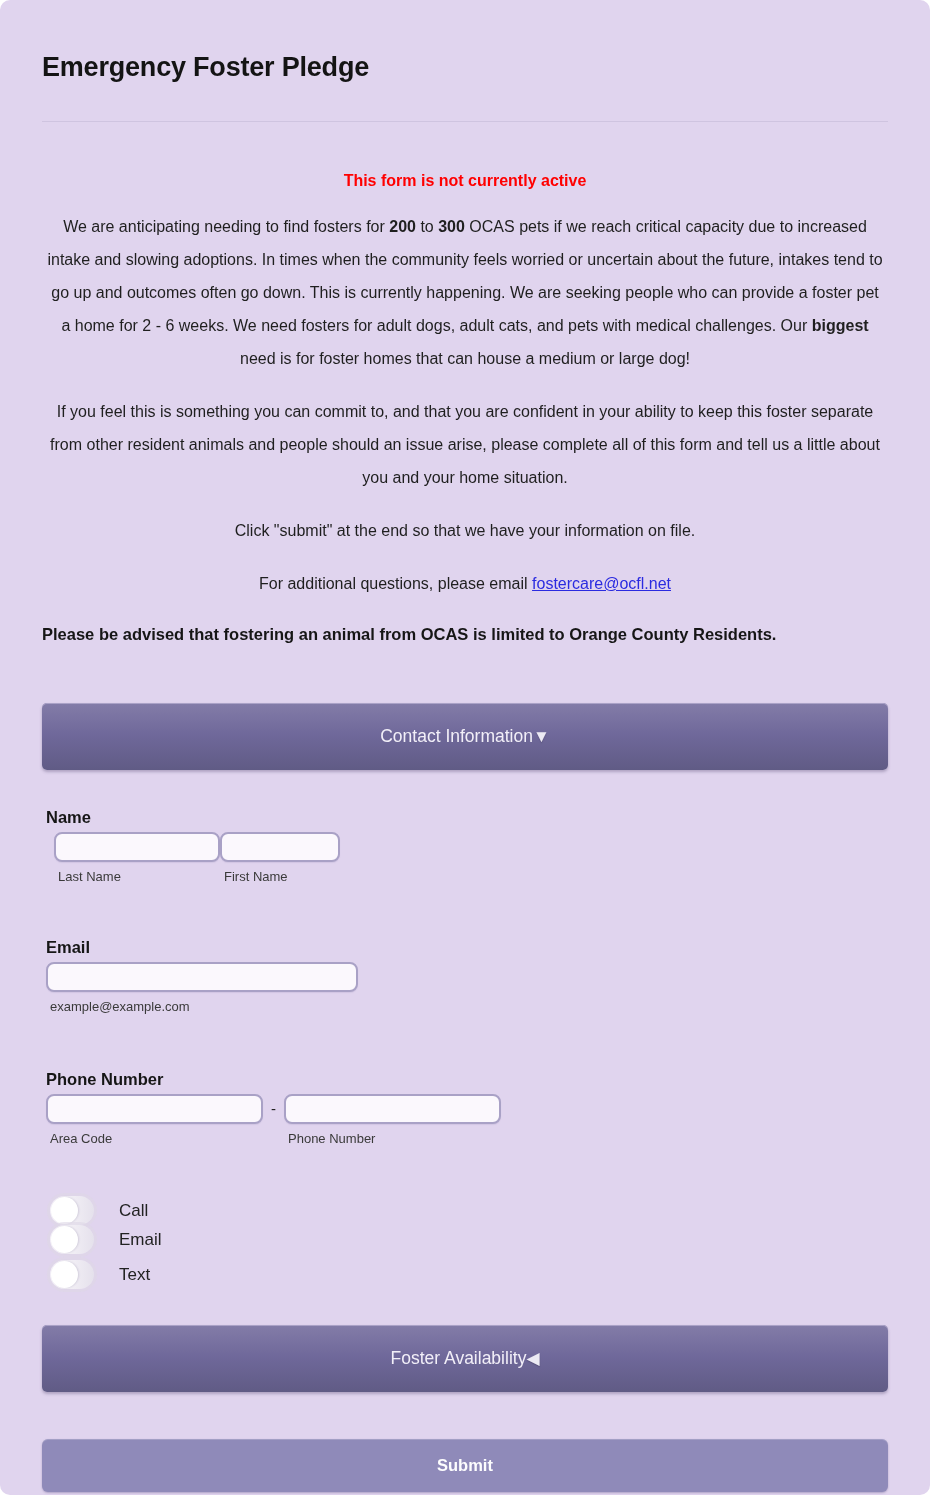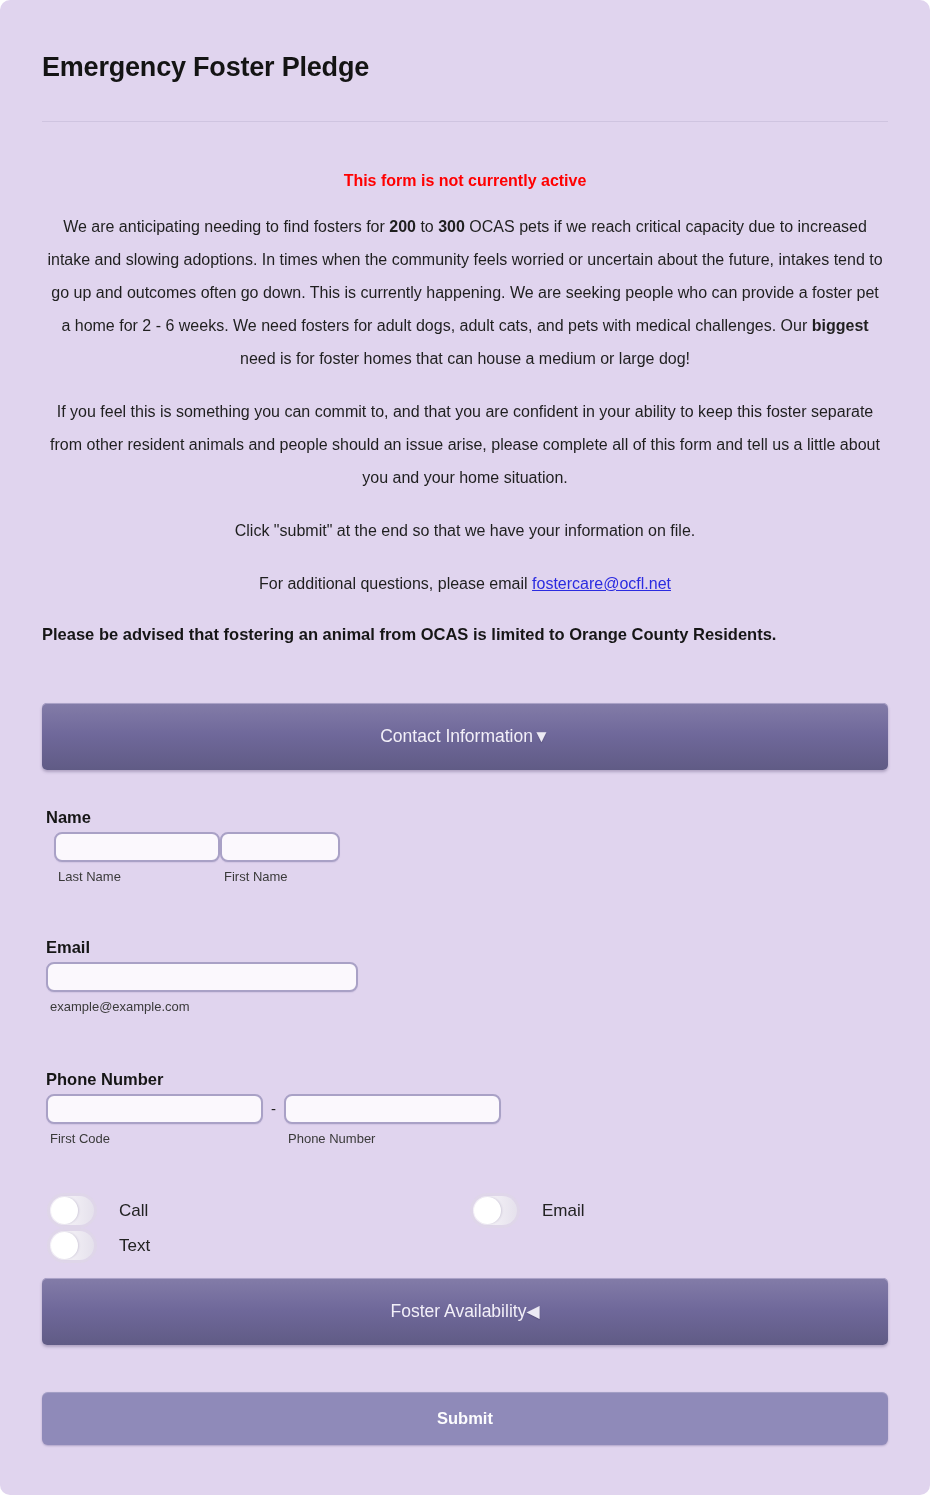--- a/index.html
+++ b/index.html
@@ -139,21 +139,21 @@
     align-self: flex-start;
   }
 
   
   .pcm-block { margin-top: 50px; }
   .pcm-label {
     font-size: 16.5px;
     font-weight: bold;
     color: #161616;
   }
-  .pcm-row { display: flex; margin-top: 12px; }
+  .pcm-row { display: flex; margin-top: 12px; flex-direction: column; }
   .pcm-row + .pcm-row { margin-top: 6px; }
   .pcm-col {
     width: 430px;
     display: flex;
     align-items: center;
     padding-left: 8px;
     box-sizing: border-box;
   }
   .toggle {
     width: 44px;
@@ -176,21 +176,21 @@
     box-shadow: 1px 0 2px rgba(90, 80, 120, 0.18);
   }
   .toggle-option-label {
     margin-left: 25px;
     font-size: 17px;
     color: #222222;
     line-height: 29px;
   }
 
   
-  .section-bar.availability { margin-top: 18px; }
+  .section-bar.availability { margin-top: 36px; }
   .submit-btn {
     display: block;
     width: 100%;
     height: 53px;
     margin-top: 47px;
     border: none;
     border-radius: 6px;
     background: #8f8ab9;
     color: #fdfdfe;
     font-family: "Liberation Sans", sans-serif;
@@ -245,21 +245,21 @@
       <input class="tf-input input-email" type="text" value="" style="">
       <div class="sublabel">example@example.com</div>
     </div>
   </div>
 
   <div class="field-row phone-row">
     <div class="field-label">Phone Number</div>
     <div class="control-group" style="align-items:flex-start;">
       <div class="sub-wrap">
         <input class="tf-input input-area" type="text" value="" style="">
-        <div class="sublabel">First Code</div>
+        <div class="sublabel">Area Code</div>
       </div>
       <div class="phone-sep">-</div>
       <div class="sub-wrap">
         <input class="tf-input input-number" type="text" value="" style="">
         <div class="sublabel">Phone Number</div>
       </div>
     </div>
   </div>
 
   <div class="pcm-block">

